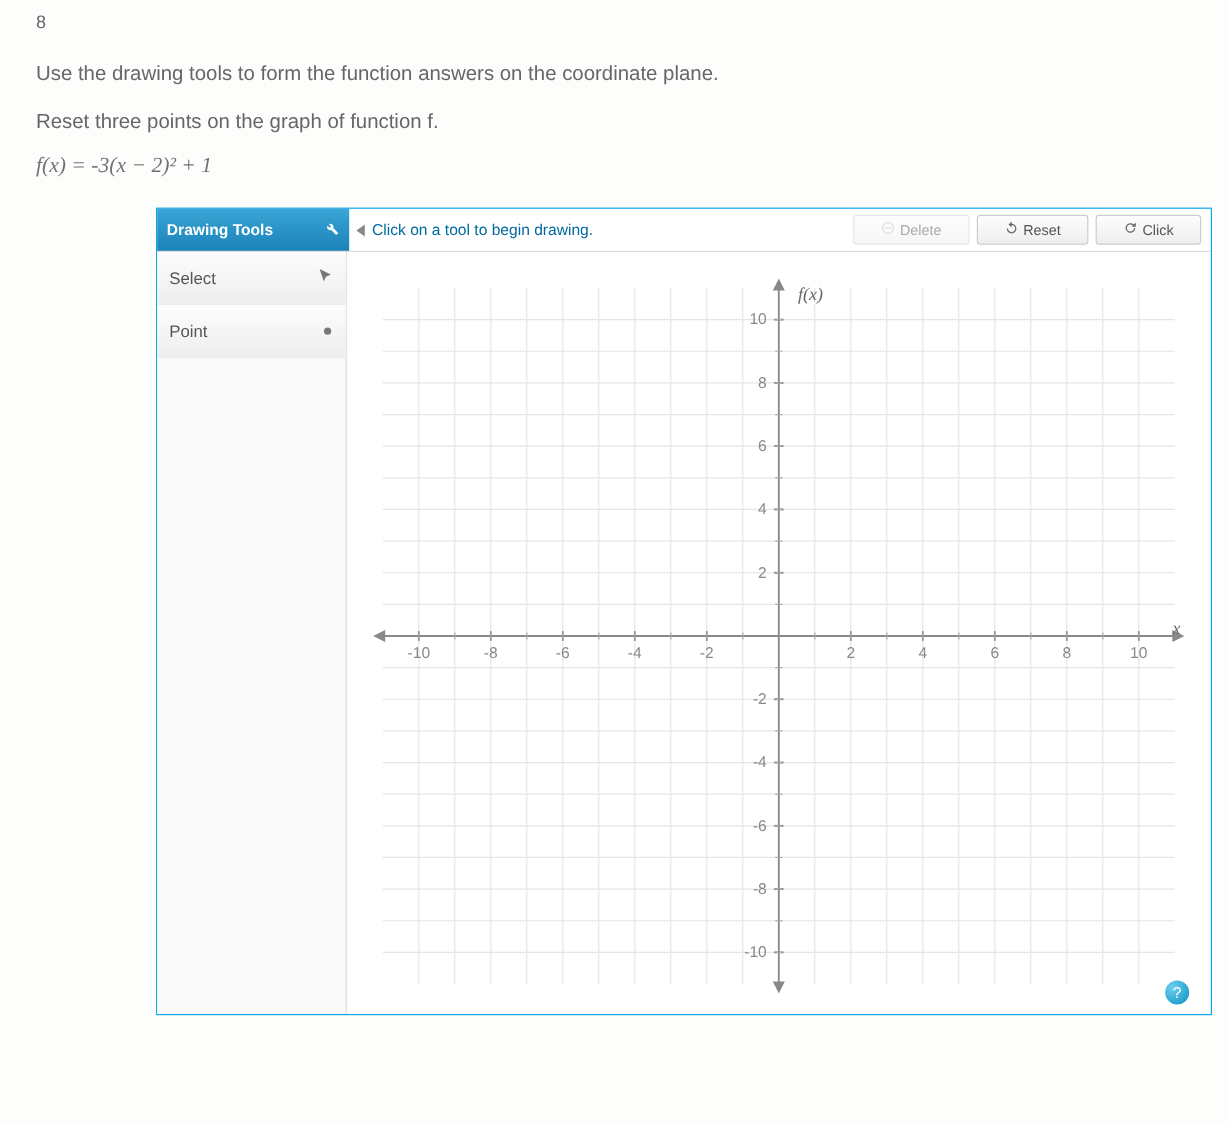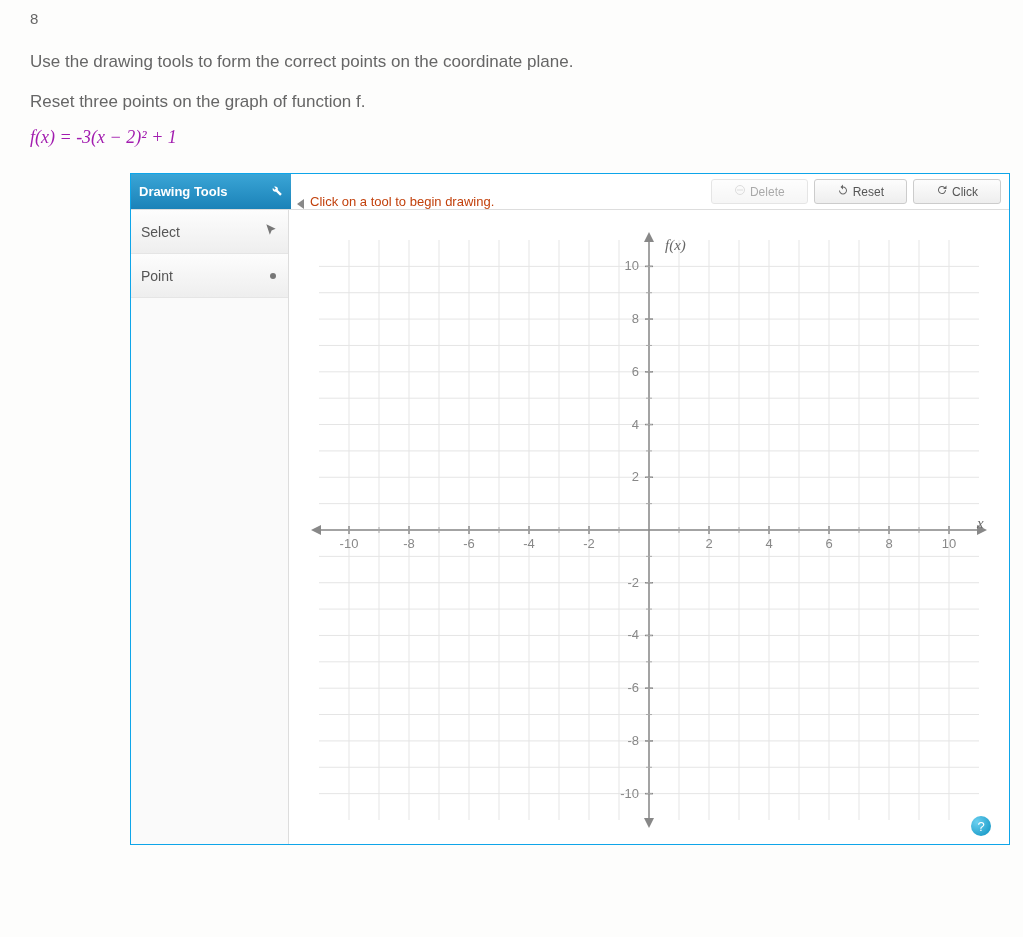--- a/index.html
+++ b/index.html
@@ -8,21 +8,21 @@
     background: #fdfdfc;
     color: #555;
     width: 1023px;
     height: 937px;
     padding: 10px 20px 10px 30px;
     position: relative;
   }
   .question-num { font-size: 15px; color: #666; margin-bottom: 25px; }
   .instruction { font-size: 17px; color: #666; margin-bottom: 20px; }
   .sub-instruction { font-size: 17px; color: #666; margin-bottom: 15px; }
-  .formula { font-size: 18px; color: #a21caf; font-family: 'Times New Roman', serif; font-style: italic; margin-bottom: 25px; }
+  .formula { font-size: 18px; color: #737373; font-family: 'Times New Roman', serif; font-style: italic; margin-bottom: 25px; }
   .tool-container {
     width: 880px;
     margin-left: 100px;
     border: 1px solid #0ea5e9;
     background: #fff;
     display: flex;
     flex-direction: column;
   }
   .topbar {
     display: flex;
@@ -37,22 +37,22 @@
     display: flex;
     align-items: center;
     justify-content: space-between;
     padding: 0 8px;
     font-size: 13px;
     font-weight: bold;
   }
   .hint {
     flex: 1;
     display: flex;
-    align-items: flex-end;
-    color: #c2410c;
+    align-items: center;
+    color: #0369a1;
     font-size: 13px;
     padding-left: 6px;
     gap: 6px;
   }
   .right-buttons {
     display: flex;
     align-items: center;
     gap: 6px;
     padding-right: 8px;
   }
@@ -114,21 +114,21 @@
     width: 0; height: 0;
     border-top: 5px solid transparent;
     border-bottom: 5px solid transparent;
     border-right: 7px solid #888;
   }
 </style>
 </head>
 <body>
 
 <div class="question-num">8</div>
-<div class="instruction">Use the drawing tools to form the correct points on the coordinate plane.</div>
+<div class="instruction">Use the drawing tools to form the function answers on the coordinate plane.</div>
 <div class="sub-instruction">Reset three points on the graph of function f.</div>
 <div class="formula">f(x) = -3(x − 2)² + 1</div>
 
 <div class="tool-container">
   <div class="topbar">
     <div class="tools-header">
       <span>Drawing Tools</span>
       <span>
         <svg width="14" height="14" viewBox="0 0 24 24">
             <path fill="#fff" d="M22 19l-7-7c.6-1.5.3-3.3-1-4.6-1.4-1.4-3.5-1.7-5.2-.8l3 3-2.1 2.1-3-3c-.9 1.7-.6 3.8.8 5.2 1.3 1.3 3.1 1.6 4.6 1l7 7 2.9-2.9z"></path>

